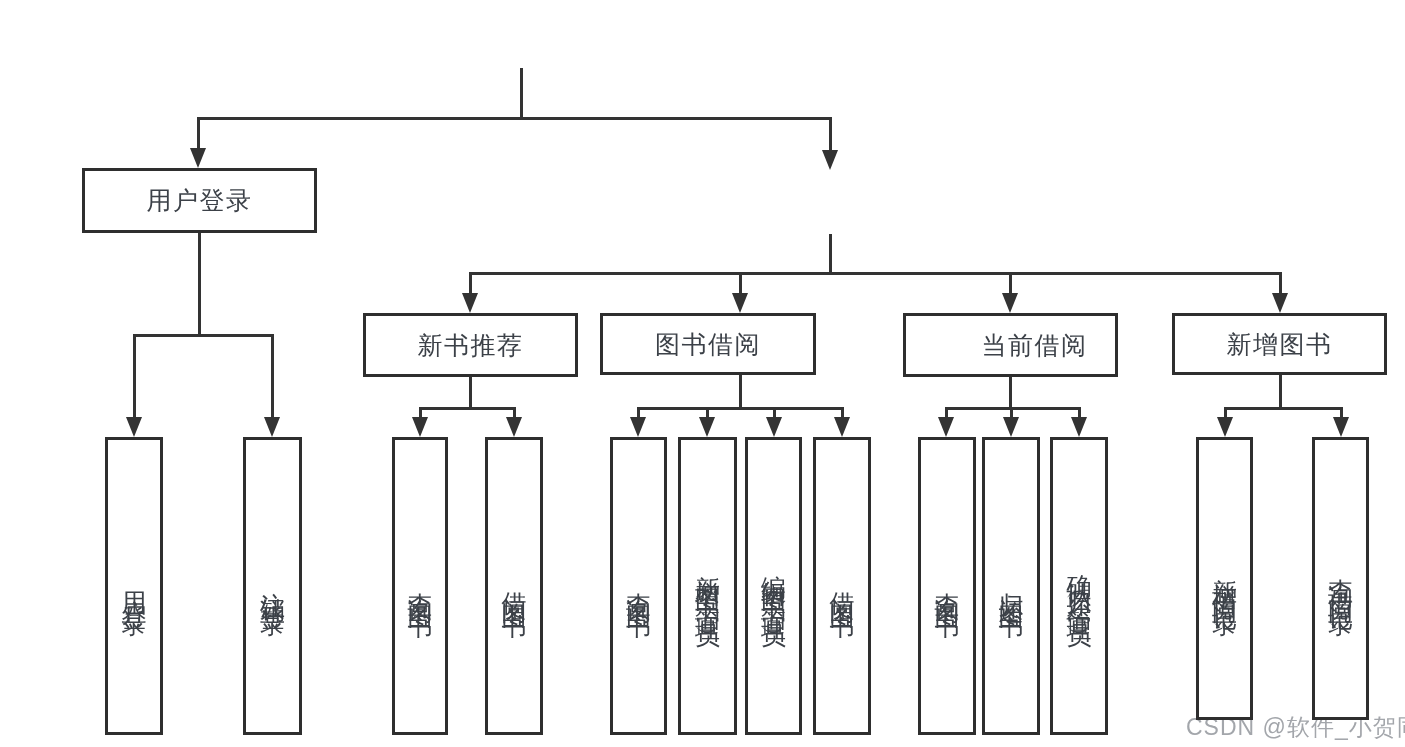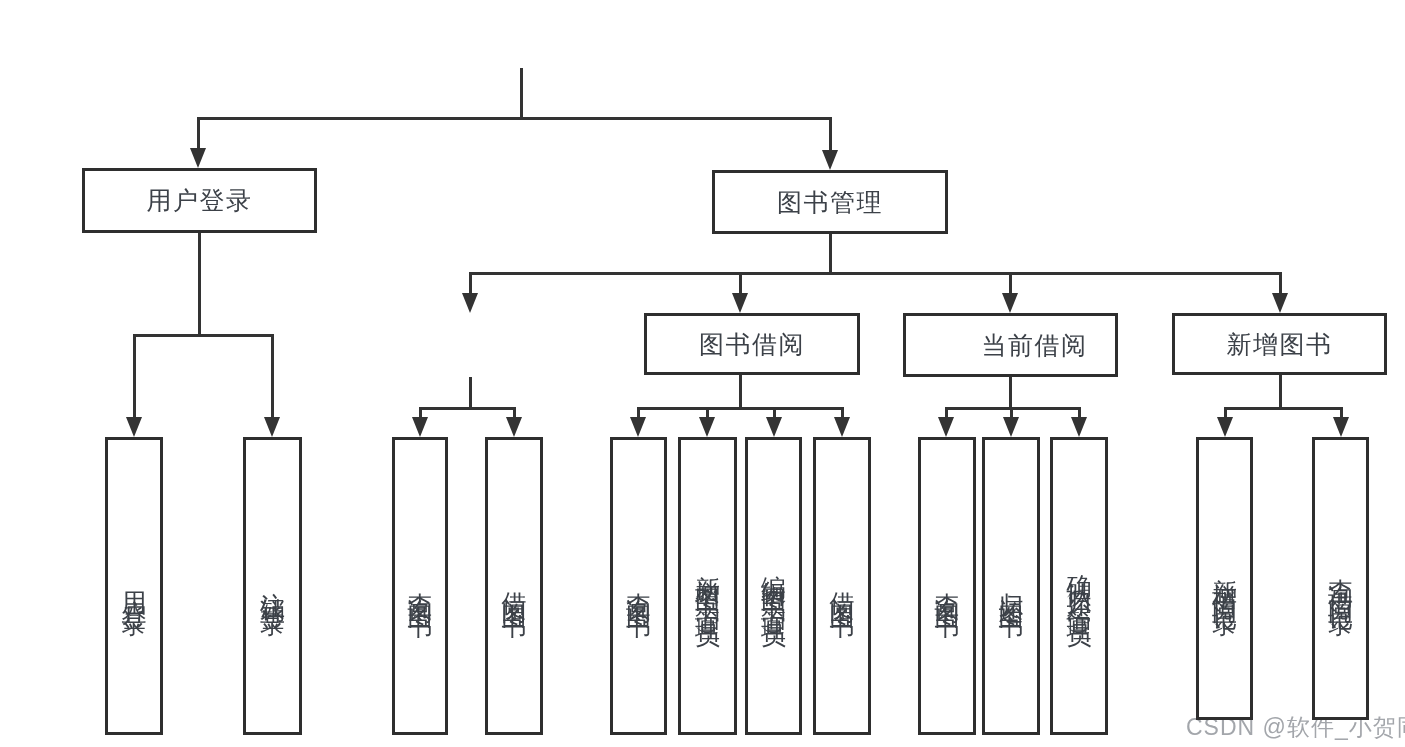--- a/index.html
+++ b/index.html
@@ -52,24 +52,24 @@
   }
 </style>
 </head>
 <body>
 
 <div class="canvas">
   <span class="watermark">CSDN @软件_小贺同学</span>
     <div class="node node-h" style="left: 82px; top: 168px; width: 235px; height: 65px;">
       <span>用户登录</span>
     </div>
-    <div class="node node-h" style="left: 712px; top: 170px; width: 236px; height: 64px;">
-      <span>图书管理</span>
+    <div class="node node-h" style="left: 363px; top: 313px; width: 215px; height: 64px;">
+      <span>新书推荐</span>
     </div>
-    <div class="node node-h" style="left: 644px; top: 313px; width: 216px; height: 62px;">
+    <div class="node node-h" style="left: 600px; top: 313px; width: 216px; height: 62px;">
       <span>图书借阅</span>
     </div>
     <div class="node node-h" style="left: 903px; top: 313px; width: 215px; height: 64px; padding-left: 48px;">
       <span>当前借阅</span>
     </div>
     <div class="node node-h" style="left: 1172px; top: 313px; width: 215px; height: 62px;">
       <span>新增图书</span>
     </div>
     <div class="node node-v" style="left: 105px; top: 437px; width: 58px; height: 298px;">
       <span>用户登录</span>

